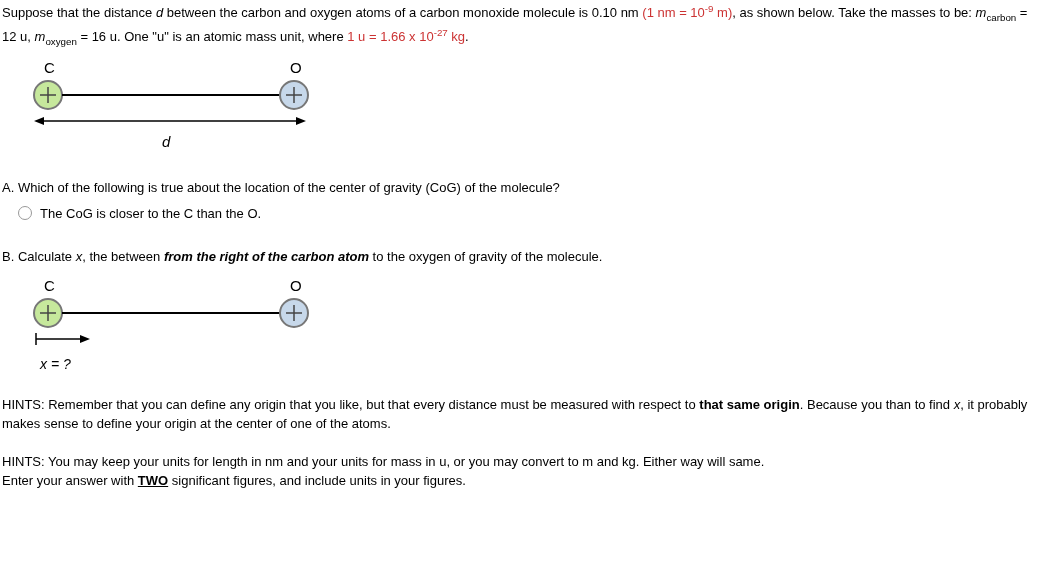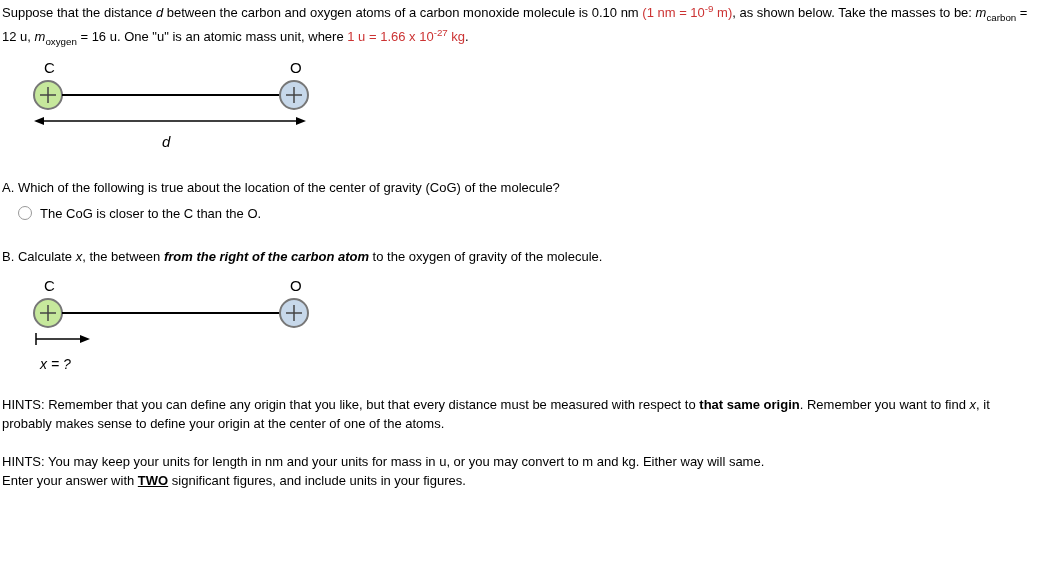--- a/index.html
+++ b/index.html
@@ -103,21 +103,21 @@
       <line x1="264" y1="36" x2="280" y2="36" stroke="#444" stroke-width="1.5"></line>
       <line x1="272" y1="28" x2="272" y2="44" stroke="#444" stroke-width="1.5"></line>
       <line x1="14" y1="56" x2="14" y2="68" stroke="#000" stroke-width="1.5"></line>
       <line x1="14" y1="62" x2="62" y2="62" stroke="#000" stroke-width="1.5"></line>
       <polygon points="68,62 58,58 58,66" fill="#000"></polygon>
       <text x="18" y="92" font-size="14" font-style="italic" font-family="Arial">x = ?</text>
     </svg>
   </div>
 
   <div class="hints">
-    <span>HINTS: </span><span>Remember that you can define any origin that you like, but that every distance must be measured with respect to </span><span class="bold">that same origin</span><span>. Remember you want to find </span><span class="italic">x</span><span>, it probably makes sense to define your origin at the center of one of the atoms.</span>
+    <span>HINTS: </span><span>Remember that you can define any origin that you like, but that every distance must be measured with respect to </span><span class="bold">that same origin</span><span>. Because you than to find </span><span class="italic">x</span><span>, it probably makes sense to define your origin at the center of one of the atoms.</span>
   </div>
 
   <div class="hints">
     <span>HINTS: </span><span>You may keep your units for length in nm and your units for mass in u, or you may convert to m and kg. Either way will same.</span><br>
     <span>Enter your answer with </span><span class="underline">TWO</span><span> significant figures, and include units in your figures.</span>
   </div>
 
 </div>
 
 </body></html>

